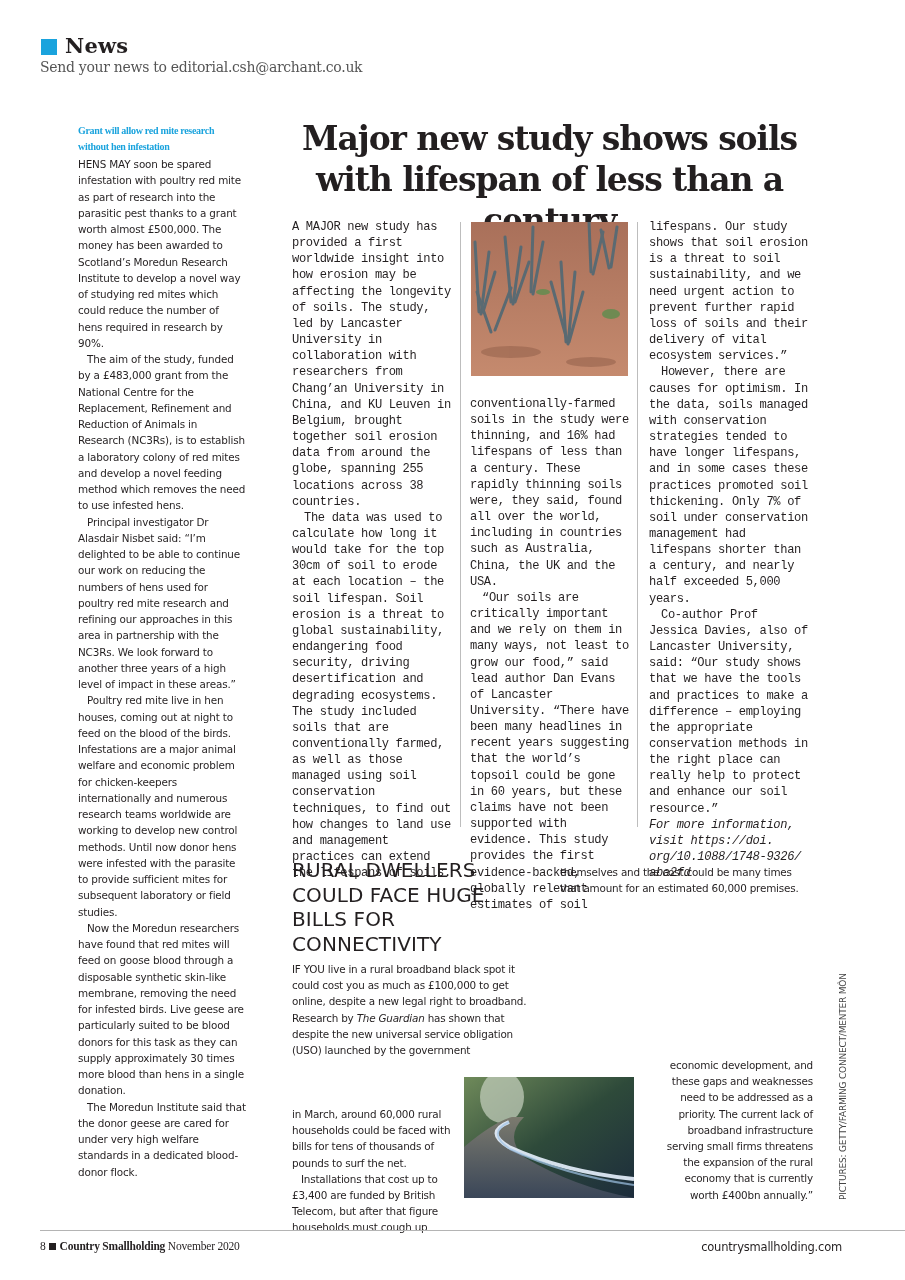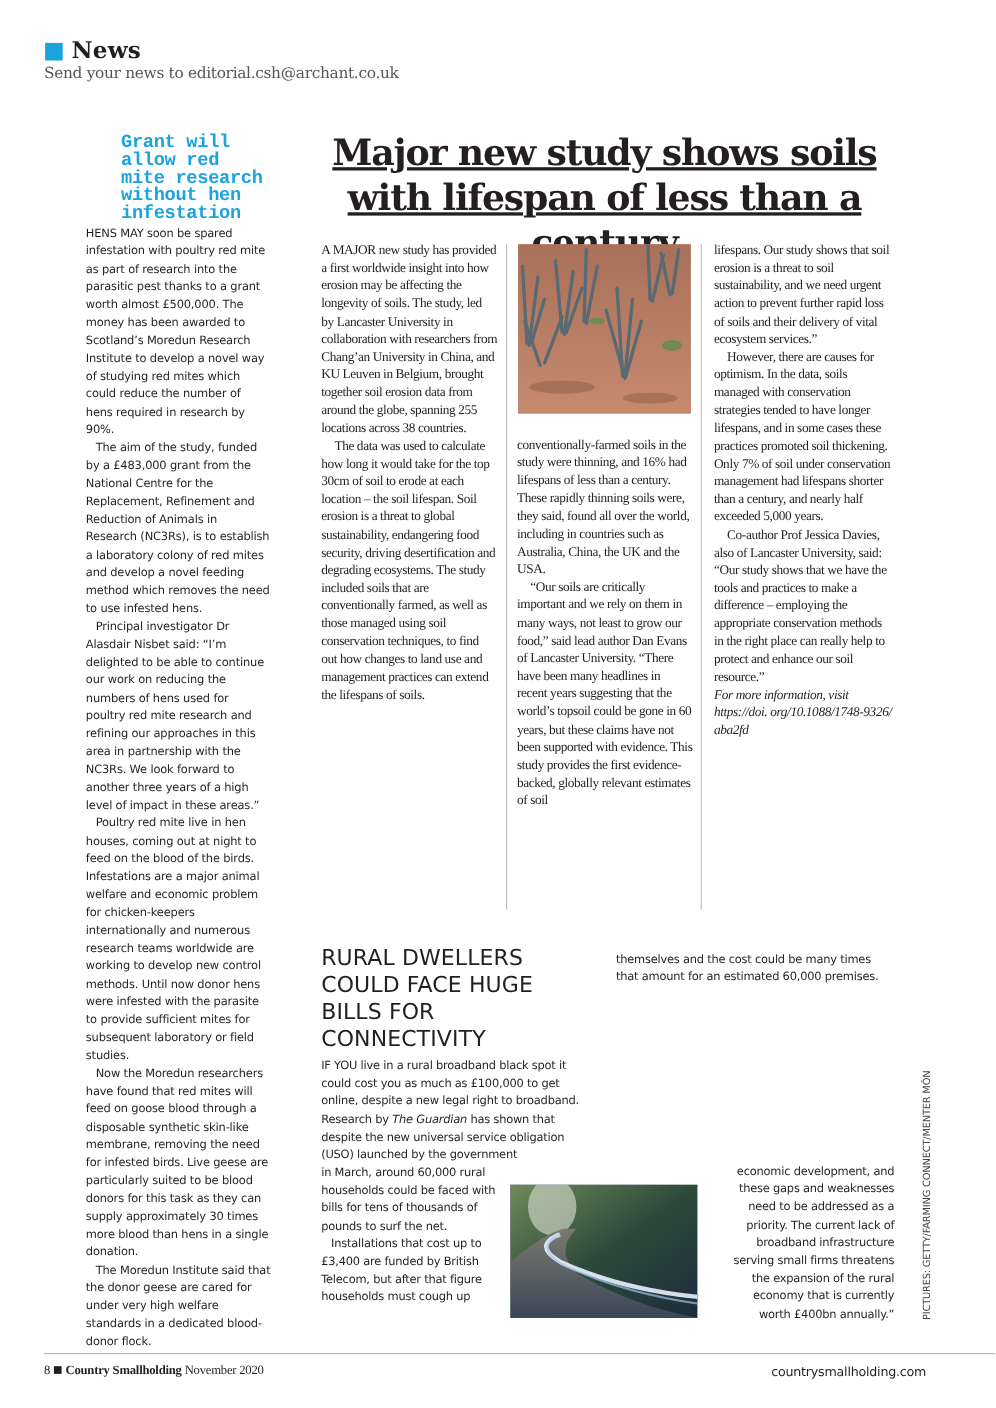--- a/index.html
+++ b/index.html
@@ -7,49 +7,49 @@
   body { position:relative; color:#231f20; }
   .abs { position:absolute; }
 
   
   .section-square { left:41px; top:39px; width:16px; height:16px; background:#1aa3dd; }
   .section-title { left:65px; top:33px; font-family:"DejaVu Serif", serif; font-weight:bold; font-size:21px; color:#231f20; letter-spacing:0.2px; }
   .section-sub { left:40px; top:59px; font-family:"DejaVu Serif", serif; font-size:14px; color:#555; letter-spacing:-0.3px; }
 
   
   .side { left:78px; top:123px; width:168px; font-family:"DejaVu Sans", sans-serif; font-size:10.4px; line-height:16.25px; color:#231f20; letter-spacing:-0.15px; }
-  .side-head { font-family:Liberation Mono, monospace; font-weight:bold; font-size:17px; line-height:16px; color:#1aa3dd; margin-bottom:1px; letter-spacing:-0.3px;margin-left:32px; }
+  .side-head { font-family:Liberation Serif, serif; font-weight:bold; font-size:10px; line-height:16px; color:#1aa3dd; margin-bottom:1px; letter-spacing:-0.3px; }
   .side p { text-indent:9px; }
   .side p.first { text-indent:0; }
 
   
-  .headline { left:282px; top:118px; width:535px; text-align:center; font-family:"DejaVu Serif", serif; font-size:33px; line-height:41px; color:#231f20; letter-spacing:-1.1px;text-decoration:underline; }
+  .headline { left:282px; top:118px; width:535px; text-align:center; font-family:"DejaVu Serif", serif; font-size:33px; line-height:41px; color:#231f20; letter-spacing:-1.1px; }
 
   
-  .col { font-family:Liberation Serif, serif; font-size:12.1px; line-height:16.15px; color:#231f20; letter-spacing:-0.35px; }
+  .col { font-family:Liberation Mono, monospace; font-size:12.1px; line-height:16.15px; color:#231f20; letter-spacing:-0.35px; }
   .col p { text-indent:12px; }
   .col p.first { text-indent:0; }
   .col1 { left:292px; top:219px; width:160px; }
   .col2 { left:470px; top:396px; width:160px; }
   .col3 { left:649px; top:219px; width:162px; }
   .col3 p.info { text-indent:0; font-style:italic; }
   .rule { width:1px; background:#bdbdbd; }
   .rule1 { left:460px; top:222px; height:605px; }
   .rule2 { left:637px; top:222px; height:605px; }
 
   
   .photo-soil { left:471px; top:222px; width:157px; height:154px; overflow:hidden; background:#b97a5e; }
 
   
   .story2-head { left:292px; top:858px; width:250px; font-family:"DejaVu Sans", sans-serif; font-size:20px; line-height:24.5px; color:#231f20; letter-spacing:0.1px; font-weight:normal; }
   .s2 { font-family:"DejaVu Sans", sans-serif; font-size:10.4px; line-height:16.2px; color:#231f20; letter-spacing:-0.2px; }
   .s2 p { text-indent:9px; }
   .s2 p.first { text-indent:0; }
   .s2a { left:292px; top:961px; width:250px; }
-  .s2a-narrow { left:292px; top:1058px; width:165px; }
+  .s2a-narrow { left:292px; top:1106px; width:165px; }
   .s2b { left:560px; top:864px; width:250px; }
   .s2b-narrow { left:655px; top:1057px; width:158px;text-align:right; }
   .photo-road { left:464px; top:1077px; width:170px; height:121px; overflow:hidden; background:#2a3a44; }
 
   
   .credit { left:838px; top:1200px; transform-origin:0 0; transform:rotate(-90deg); font-family:"DejaVu Sans", sans-serif; font-size:9px; color:#444; white-space:nowrap; letter-spacing:-0.2px; width:260px; }
 
   
   .footer-rule { left:40px; top:1230px; width:865px; height:1px; background:#b4b4b4; }
   .footer-left { left:40px; top:1240px; font-family:Liberation Serif, serif; font-size:11.5px; color:#231f20; letter-spacing:-0.2px; }

